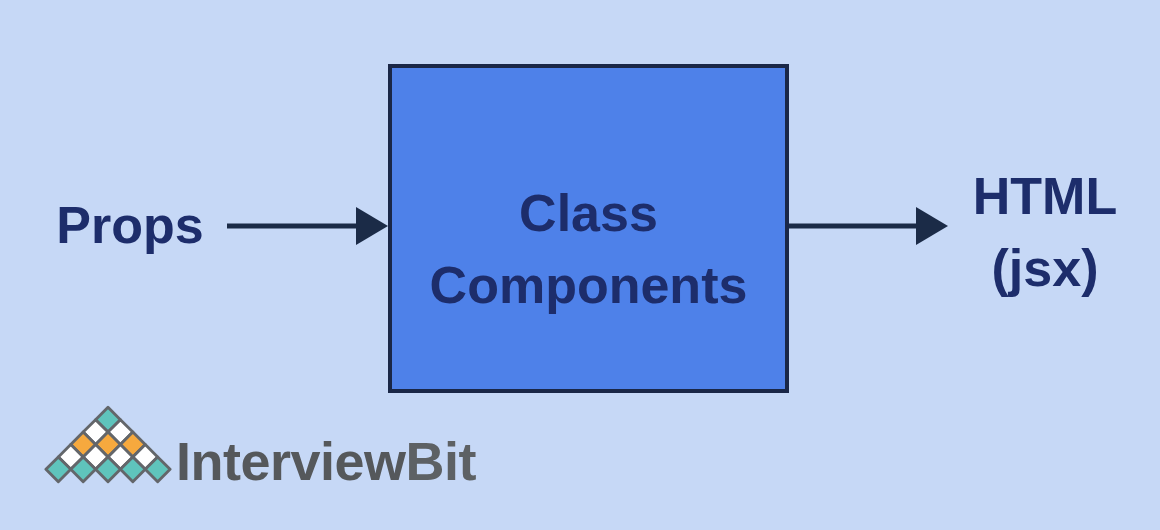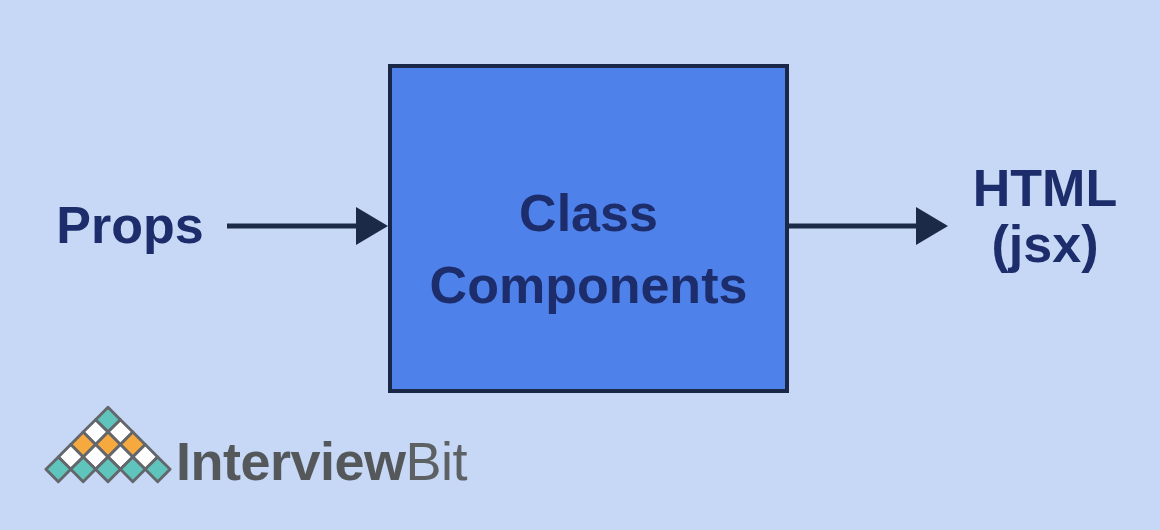--- a/index.html
+++ b/index.html
@@ -19,21 +19,21 @@
     font-weight: 700;
     color: var(--text-navy, #1d2d6b);
     text-align: center;
   }
   .label.props {
     left: 20px; top: 196px; width: 220px;
     font-size: 52px; line-height: 58px;
   }
   .label.output {
     left: 950px; top: 160px; width: 190px;
-    font-size: 52px; line-height: 56px;
+    font-size: 52px; line-height: 72px;
   }
   .box {
     position: absolute;
     left: 388px; top: 64px;
     width: 393px; height: 321px;
     background: var(--box-fill, #4e81e9);
     border: 4px solid var(--box-border, #1a2747);
     display: flex; align-items: center; justify-content: center;
   }
   .box-label {
@@ -50,21 +50,21 @@
   .arrow .shaft, .arrow .head { fill: var(--arrow, #1b2b47); }
   .logo { position: absolute; left: 0; top: 0; }
   .logo-mark { position: absolute; left: 44px; top: 404px; }
   .logo-text {
     position: absolute; left: 176px; top: 432px;
     font-size: 54px; line-height: 58px;
     letter-spacing: -0.5px;
     white-space: nowrap;
   }
   .lt-bold  { font-weight: 700; color: var(--logo-text1, #55585b); }
-  .lt-light { font-weight: 400; color: var(--logo-text2, #5d6164); }
+  .lt-light { font-weight: 700; color: var(--logo-text2, #5d6164); }
 </style>
 </head>
 <body>
 
 <div class="canvas">
 
   <div class="label props">Props</div>
 
   <svg class="arrow arrow-left" width="162" height="48" viewBox="0 0 162 48" aria-hidden="true">
     <rect class="shaft" x="0" y="21.5" width="134" height="5"></rect>

